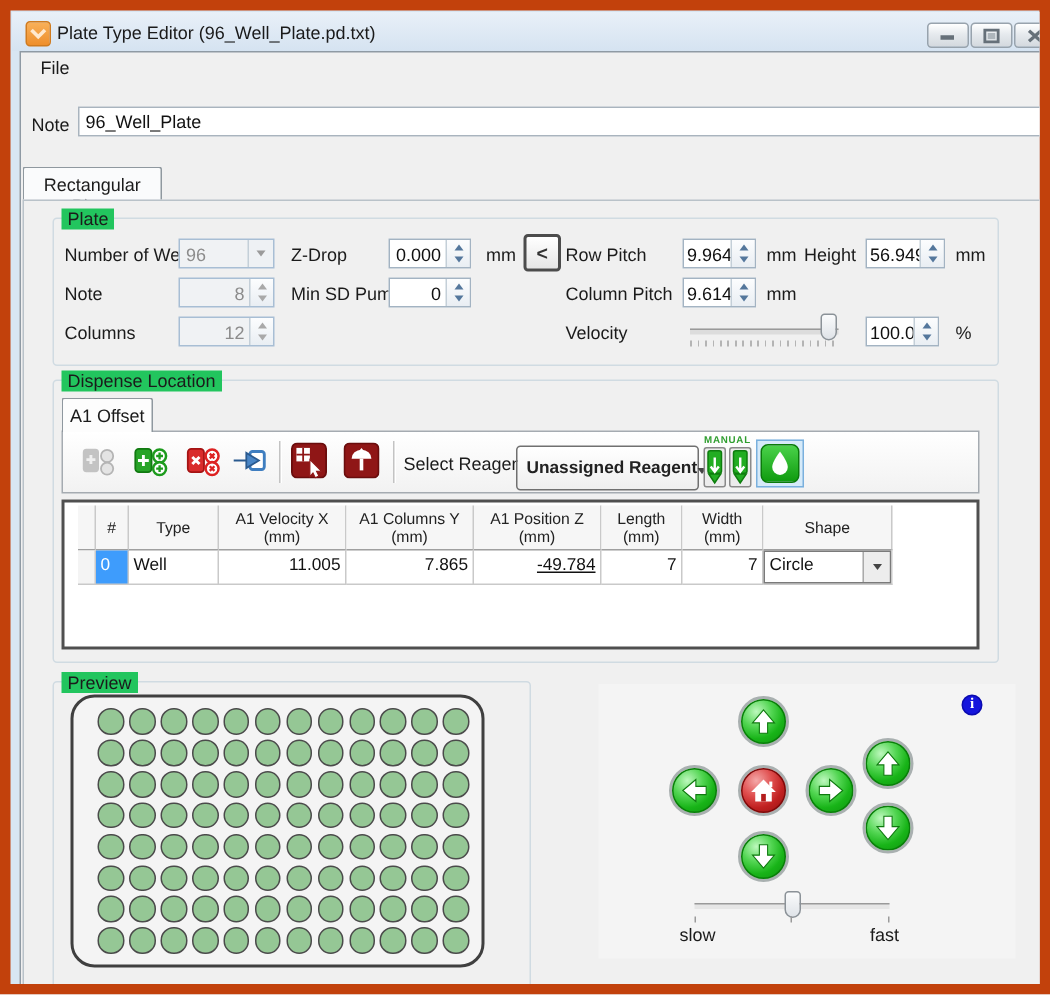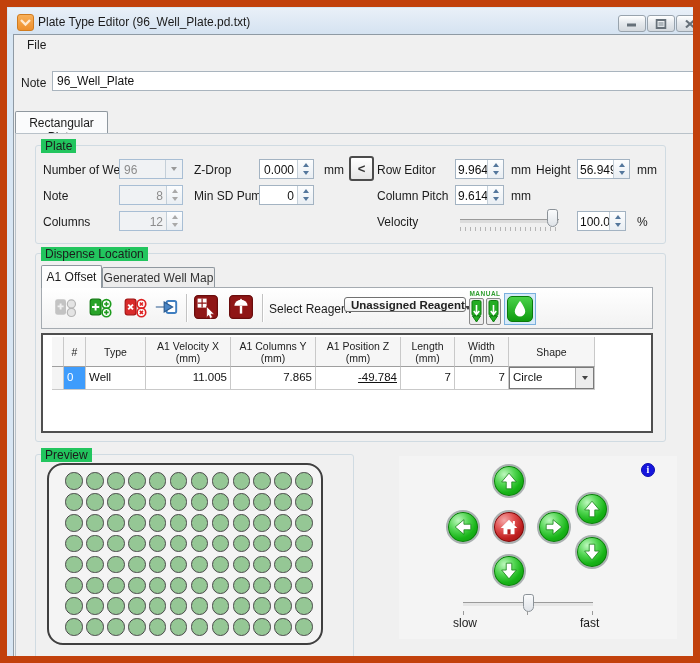--- a/index.html
+++ b/index.html
@@ -110,21 +110,21 @@
     <div class="val">0.000</div>
     <div class="btns">
         <div class="tri-up"></div>
         <div class="tri-dn"></div>
       </div>
   </div>
   <div class="lbl" style="left:317px;top:156px;">mm</div>
 
   <button class="abs" style="left:342px;top:149px;width:25px;height:25px;border:2px solid #4c4c4c;border-radius:3px;background:linear-gradient(#ffffff,#e6e6e6);font-size:13px;font-weight:bold;color:#333;padding:0;font-family:'Liberation Sans',sans-serif;cursor:pointer;">&lt;</button>
 
-  <div class="lbl" style="left:370px;top:156px;">Row Editor</div>
+  <div class="lbl" style="left:370px;top:156px;">Row Pitch</div>
   <div class="spin" style="left:448px;top:152px;width:49px;">
     <div class="val">9.964</div>
     <div class="btns">
         <div class="tri-up"></div>
         <div class="tri-dn"></div>
       </div>
   </div>
   <div class="lbl" style="left:504px;top:156px;">mm</div>
 
   <div class="lbl" style="left:529px;top:156px;">Height</div>
@@ -184,21 +184,20 @@
         <div class="tri-up"></div>
         <div class="tri-dn"></div>
       </div>
   </div>
   <div class="lbl" style="left:630px;top:208px;">%</div>
 
   <div class="group" style="left:28px;top:246px;width:629px;height:187px;"></div>
   <div class="legend" style="left:34px;top:240px;">Dispense Location</div>
 
   <div class="tab" style="left:34px;top:258px;width:61px;height:23px;padding-top:4px;background:#fdfdfd;z-index:2;">A1 Offset</div>
-  <div class="tab inactive" style="left:95px;top:260px;width:113px;height:21px;padding-top:3px;">Generated Well Map</div>
 
   <div id="toolbar" class="abs"></div>
 
   <button class="tbtn" style="left:46px;">
     <svg width="24" height="24" viewBox="0 0 20 20">
       <rect x="1" y="3.5" width="9" height="13" rx="2" fill="#c3c3c3"></rect>
       <path d="M5.5 7 v5 M3 9.5 h5" stroke="#efefef" stroke-width="1.6"></path>
       <circle cx="14.5" cy="7.5" r="3.4" fill="#e4e4e4" stroke="#b5b5b5"></circle>
       <circle cx="14.5" cy="14.5" r="3.4" fill="#e4e4e4" stroke="#b5b5b5"></circle>
     </svg>
@@ -242,21 +241,21 @@
     <svg width="24" height="24" viewBox="0 0 20 20">
       <rect x="0.5" y="0.5" width="19" height="19" rx="3" fill="#8f1616" stroke="#6a0d0d"></rect>
       <path d="M4.5 9 a5.5 5 0 0 1 11 0 z" fill="#fff"></path>
       <rect x="9" y="9" width="2" height="6.5" fill="#fff"></rect>
       <path d="M10 3 l2 2.5 h-4 z" fill="#fff"></path>
     </svg>
   </button>
   <div class="tsep" style="left:255px;"></div>
 
   <div class="lbl" style="left:262px;top:295px;">Select Reagent</div>
-  <div class="abs" style="left:337px;top:290px;width:122px;height:15px;border:1px solid #707070;border-radius:3px;background:linear-gradient(#ffffff,#efefef);box-sizing:border-box;display:flex;align-items:center;">
+  <div class="abs" style="left:337px;top:290px;width:122px;height:30px;border:1px solid #707070;border-radius:3px;background:linear-gradient(#ffffff,#efefef);box-sizing:border-box;display:flex;align-items:center;">
     <span style="flex:1;font-size:11.5px;font-weight:600;color:#222;padding-left:6px;white-space:nowrap;">Unassigned Reagent</span>
     <span style="width:16px;text-align:center;"><span class="tri-dn" style="display:inline-block;border-top-color:#444;"></span></span>
   </div>
 
   <div class="abs" style="left:460px;top:283px;width:36px;text-align:center;font-size:6.5px;font-weight:bold;letter-spacing:0.5px;color:#2f9e2f;">MANUAL</div>
   <button class="abs" style="left:462px;top:291px;width:15px;height:27px;border:1px solid #8a8a8a;border-radius:2px;background:#ececec;padding:0;cursor:pointer;">
     <svg width="13" height="25" viewBox="0 0 13 25">
       <rect x="2" y="1.5" width="9" height="15" rx="1.5" fill="#22ad22" stroke="#0e7d0e"></rect>
       <path d="M6.5 23 l-4 -6 h8 z" fill="#22ad22" stroke="#0e7d0e"></path>
       <path d="M6.5 6 v9 M3.8 12 l2.7 3.5 2.7 -3.5" stroke="#fff" stroke-width="1.6" fill="none"></path>

